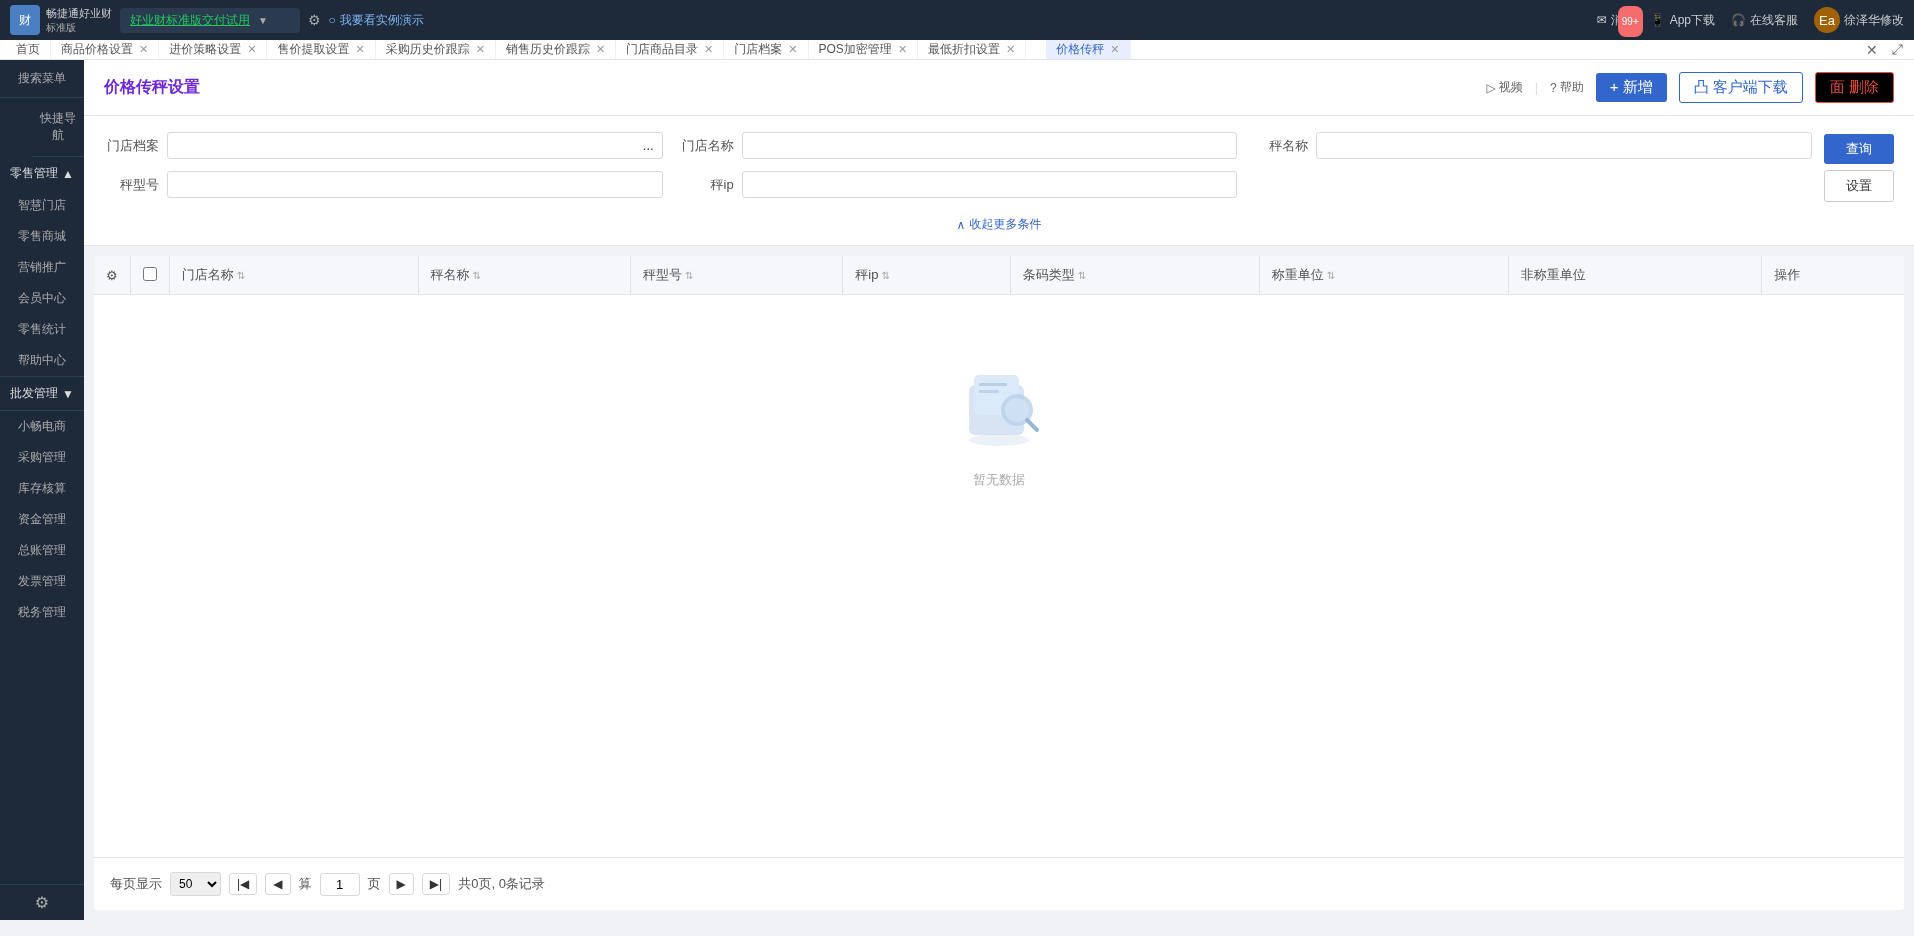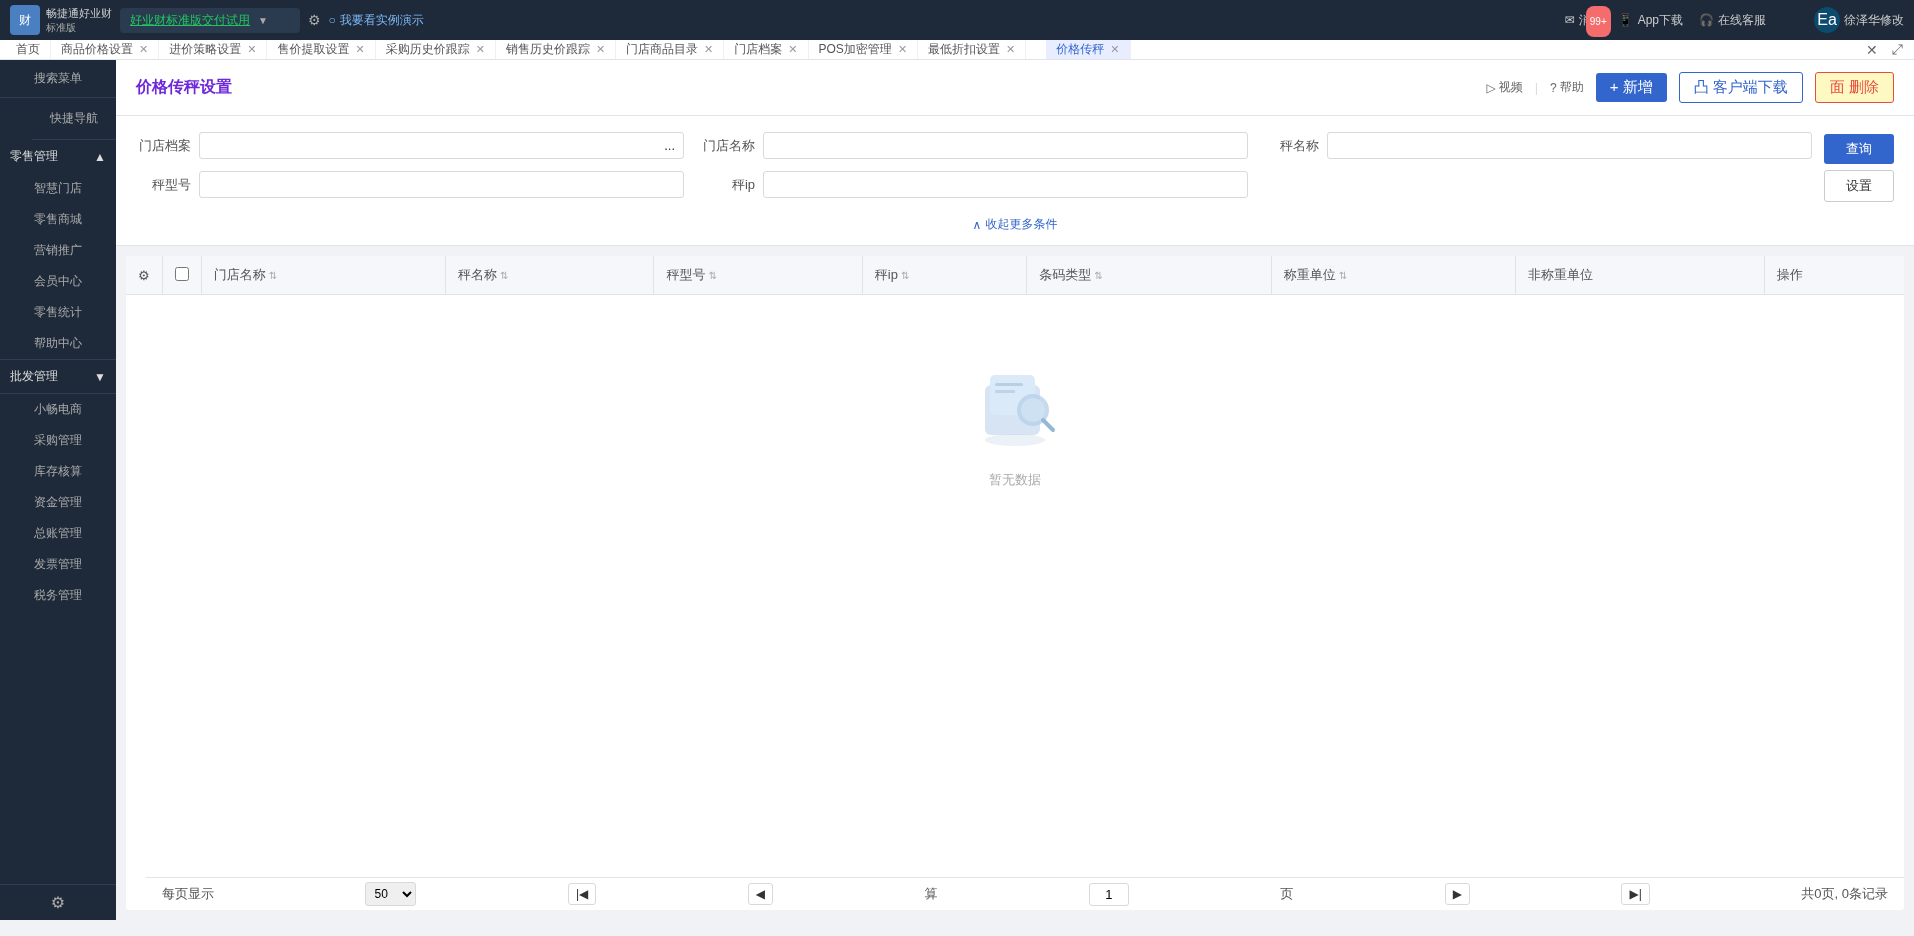--- a/index.html
+++ b/index.html
@@ -14,41 +14,41 @@
     .logo-text { font-size: 11px; line-height: 1.3; color: #ccc; }
     .version-tag { font-size: 10px; color: #aaa; }
     .selector-bar { display: flex; align-items: center; background: #2a3b50; border-radius: 4px; padding: 4px 10px; gap: 8px; min-width: 180px; cursor: pointer; }
     .selector-bar .text { color: #22c55e; font-size: 12px; text-decoration: underline; }
     .selector-bar .arrow { color: #aaa; font-size: 10px; }
     .gear-btn { background: none; border: none; color: #aaa; cursor: pointer; font-size: 14px; }
     .demo-link { display: flex; align-items: center; gap: 4px; color: #7eb8f7; font-size: 12px; cursor: pointer; }
     .top-right { margin-left: auto; display: flex; align-items: center; gap: 16px; }
     .top-right-item { display: flex; align-items: center; gap: 4px; color: #ccc; font-size: 12px; cursor: pointer; position: relative; }
     .badge { background: #f56c6c; color: #fff; font-size: 10px; border-radius: 8px; padding: 10px 4px; position: absolute; top: -6px; right: -8px; min-width: 16px; text-align: center; }
-    .avatar-circle { width: 26px; height: 26px; background: #0c4a6e; border-radius: 50%; display: flex; align-items: center; justify-content: center; color: #fff; font-size: 16px; margin-left: 32px; }
+    .avatar-circle { width: 26px; height: 26px; background: #a16207; border-radius: 50%; display: flex; align-items: center; justify-content: center; color: #fff; font-size: 13px; }
 
     
     .tab-bar {
       display: flex; align-items: center; background: #fff; border-bottom: 1px solid #e0e4ea; height: 20px; padding: 0 6px; overflow: hidden;
     }
     .tab-item {
       display: flex; align-items: center; padding: 0 10px; height: 100%; font-size: 12px; color: #555; cursor: pointer; white-space: nowrap; border-right: 1px solid #f0f0f0; gap: 6px;
       flex-shrink: 0;
     }
     .tab-item.active { background: #e8eeff; color: #3366cc; font-weight: 500; margin-left: 20px; }
     .tab-item .close-btn { color: #999; font-size: 11px; cursor: pointer; }
     .tab-bar-actions { margin-left: auto; display: flex; align-items: center; gap: 4px; }
     .tab-bar-actions button { background: none; border: none; cursor: pointer; color: #666; font-size: 14px; padding: 2px 5px; }
 
     
     .main-layout { display: flex; height: calc(936px - 40px - 36px); }
 
     
     .sidebar {
-      width: 116px; background: #1e2a3a; color: #ccc; display: flex; flex-direction: column; flex-shrink: 0; overflow-y: auto;
+      width: 84px; background: #1e2a3a; color: #ccc; display: flex; flex-direction: column; flex-shrink: 0; overflow-y: auto;
     }
     .sidebar-search { padding: 10px 8px; border-bottom: 1px solid #2e3f55; text-align: center; cursor: pointer; font-size: 12px; color: #aaa; }
     .sidebar-nav { padding: 6px 0; border-bottom: 1px solid #2e3f55; margin-left: 32px; }
     .sidebar-nav-item { text-align: center; padding: 6px 4px; font-size: 12px; color: #aaa; cursor: pointer; }
     .sidebar-section { border-bottom: 1px solid #2e3f55; }
     .sidebar-section-header { display: flex; align-items: center; justify-content: space-between; padding: 8px 10px; font-size: 12px; color: #ddd; cursor: pointer; }
     .sidebar-item { padding: 7px 12px; font-size: 12px; color: #aaa; cursor: pointer; text-align: center; }
     .sidebar-bottom { margin-top: auto; padding: 8px; border-top: 1px solid #2e3f55; text-align: center; }
     .sidebar-bottom .gear { color: #aaa; font-size: 16px; cursor: pointer; }
 
@@ -57,21 +57,21 @@
 
     
     .page-header { background: #fff; padding: 12px 20px; display: flex; align-items: center; justify-content: space-between; border-bottom: 1px solid #e0e4ea; }
     .page-title { font-size: 16px; font-weight: 600; color: #6d28d9; }
     .page-header-actions { display: flex; align-items: center; gap: 12px; }
     .link-action { display: flex; align-items: center; gap: 3px; color: #666; font-size: 12px; cursor: pointer; }
     .divider-v { color: #ddd; }
     .btn { display: inline-flex; align-items: center; gap: 4px; padding: 5px 14px; border-radius: 3px; font-size: 15px; cursor: pointer; border: none; }
     .btn-primary { background: #3366cc; color: #fff; }
     .btn-outline { background: #fff; color: #3366cc; border: 1px solid #3366cc; }
-    .btn-danger { background: #fef9c3; color: #e74c3c; border: 1px solid #e74c3c; }
+    .btn-danger { background: #000000; color: #e74c3c; border: 1px solid #e74c3c; }
     .btn-query { background: #3366cc; color: #fff; padding: 6px 20px; border-radius: 3px; font-size: 13px; cursor: pointer; border: none; width: 70px; }
     .btn-set { background: #fff; color: #333; border: 1px solid #ccc; padding: 6px 14px; border-radius: 3px; font-size: 13px; cursor: pointer; width: 70px; }
 
     
     .filter-area { background: #fff; padding: 16px 20px 8px 20px; border-bottom: 1px solid #e0e4ea; }
     .filter-row { display: flex; align-items: center; gap: 16px; margin-bottom: 12px; }
     .filter-item { display: flex; align-items: center; gap: 8px; flex: 1; }
     .filter-label { font-size: 13px; color: #555; white-space: nowrap; min-width: 55px; text-align: right; }
     .filter-input { flex: 1; border: 1px solid #d9d9d9; border-radius: 3px; padding: 5px 8px; font-size: 13px; color: #333; outline: none; background: #fff; }
     .filter-input-ellipsis { flex: 1; border: 1px solid #d9d9d9; border-radius: 3px; padding: 5px 8px; font-size: 13px; color: #333; outline: none; background: #fff; display: flex; align-items: center; justify-content: space-between; cursor: pointer; }
@@ -86,21 +86,21 @@
     .th-gear { width: 36px; text-align: center; }
     .th-check { width: 36px; text-align: center; }
     .sort-icon { color: #aaa; font-size: 10px; margin-left: 3px; }
 
     
     .empty-state { flex: 1; display: flex; flex-direction: column; align-items: center; padding: 60px; }
     .empty-icon { width: 100px; height: 100px; margin-bottom: 16px; }
     .empty-text { color: #aaa; font-size: 13px; }
 
     
-    .pagination { display: flex; align-items: center; justify-content: space-between; padding: 4px 16px; background: #fff; border-top: 1px solid #e0e4ea; gap: 8px; font-size: 13px; color: #555; margin-left: 20px; }
+    .pagination { display: flex; align-items: center; justify-content: flex-start; padding: 14px 16px; background: #fff; border-top: 1px solid #e0e4ea; gap: 8px; font-size: 13px; color: #555; }
     .pagination select { border: 1px solid #d9d9d9; border-radius: 3px; padding: 3px 4px; font-size: 12px; }
     .pagination .pg-btn { border: 1px solid #d9d9d9; background: #fff; color: #333; padding: 3px 7px; border-radius: 3px; cursor: pointer; font-size: 12px; }
     .pagination .pg-btn:disabled { color: #ccc; cursor: not-allowed; }
     .pagination input { width: 40px; border: 1px solid #d9d9d9; border-radius: 3px; padding: 3px 4px; text-align: center; font-size: 13px; }
 
     .checkbox-style { width: 14px; height: 14px; cursor: pointer; }
   </style>
 </head>
 <body>
 

